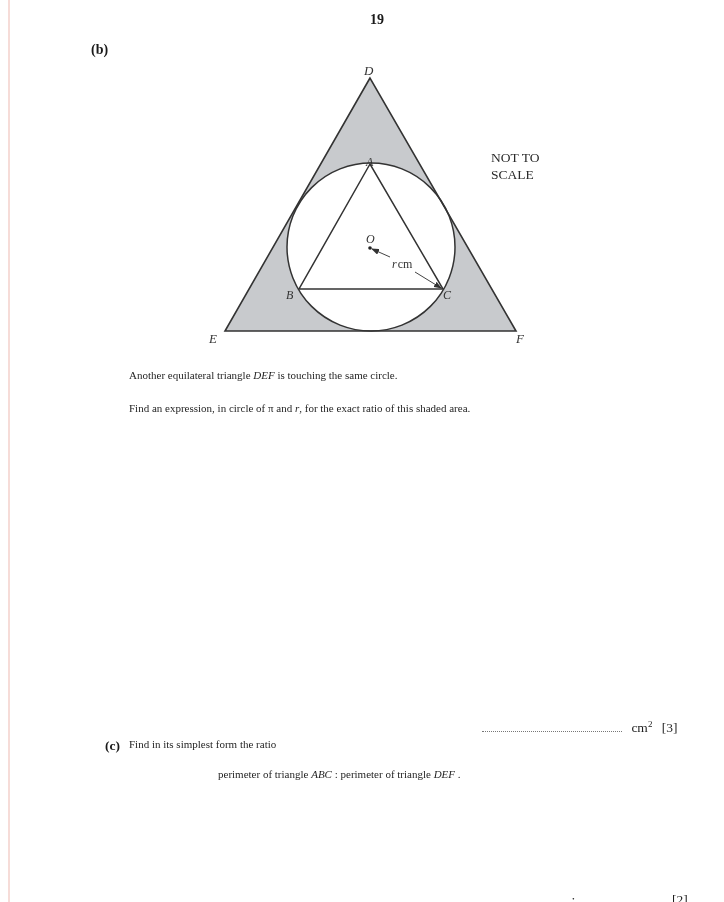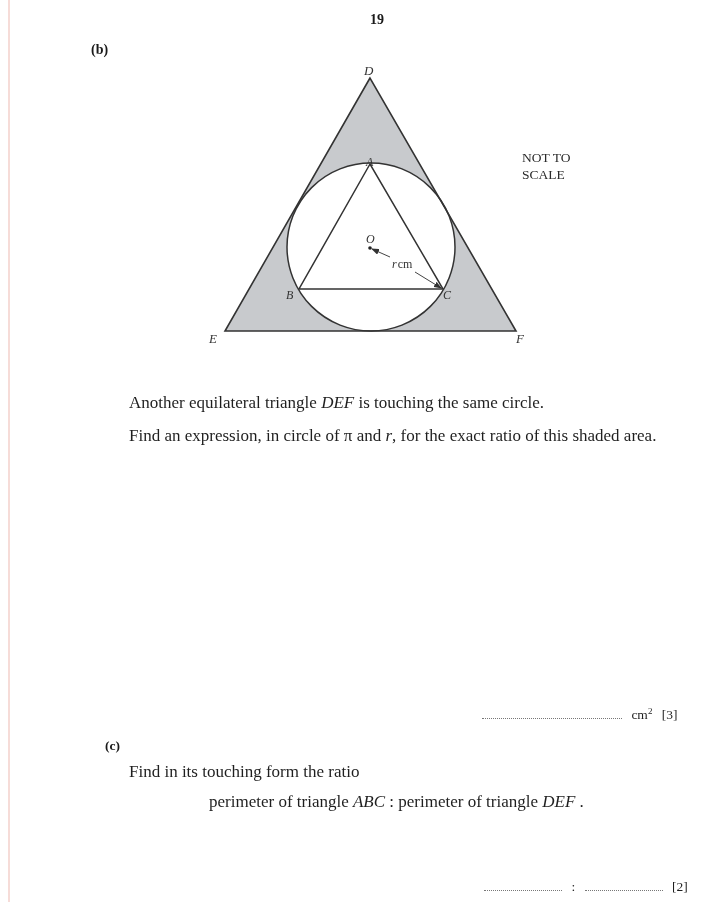--- a/index.html
+++ b/index.html
@@ -43,35 +43,34 @@
       left: 0;
       top: 0;
     }
     .not-to-scale {
       position: absolute;
       left: 491px;
       top: 149px;
       font-size: 13.5px;
       line-height: 17px;
       color: #2a2a2a;
-      margin-left: 31px;
     }
     .body-text {
       position: absolute;
-      font-size: 17px;
+      font-size: 11px;
       color: #1f1f1f;
       white-space: nowrap;
-      margin-top: 24px;
     }
     .body-text i { font-style: italic; }
     .answer-line {
       position: absolute;
       font-size: 13.5px;
       color: #1f1f1f;
       white-space: nowrap;
+      margin-top: 13px;
     }
     .dots {
       display: inline-block;
       border-bottom: 1px dotted #777;
       height: 1px;
       vertical-align: baseline;
     }
     .marks {
       margin-left: 6px;
     }
@@ -132,22 +131,22 @@
 
 <div class="body-text" style="left:129px; top:402px;"><span>Find an expression, in circle of </span><span>π</span><span> and </span><i>r</i><span>, for the exact ratio of this shaded area.</span></div>
 
 <div class="answer-line" style="left:482px; top:705px;">
   <span class="dots" style="width:140px;"></span>
   <span style="margin-left:6px;"><span>cm</span><sup>2</sup></span>
   <span class="marks">[3]</span>
 </div>
 
 <div class="part-label" style="left:105px; top:738px; font-size:13.5px;">(c)</div>
-<div class="body-text" style="left:129px; top:738px;">Find in its touching form the ratio</div>
+<div class="body-text" style="left:129px; top:738px;">Find in its simplest form the ratio</div>
 
-<div class="body-text" style="left:209px; top:768px;"><span>perimeter of triangle </span><i>ABC</i><span> : </span><span>perimeter of triangle </span><i>DEF</i><span> .</span></div>
+<div class="body-text" style="left:218px; top:768px;"><span>perimeter of triangle </span><i>ABC</i><span> : </span><span>perimeter of triangle </span><i>DEF</i><span> .</span></div>
 
 <div class="answer-line" style="left:484px; top:879px;">
   <span class="dots" style="width:78px;"></span>
   <span style="margin:0 6px;">:</span>
   <span class="dots" style="width:78px;"></span>
   <span class="marks">[2]</span>
 </div>
 
 </body></html>

